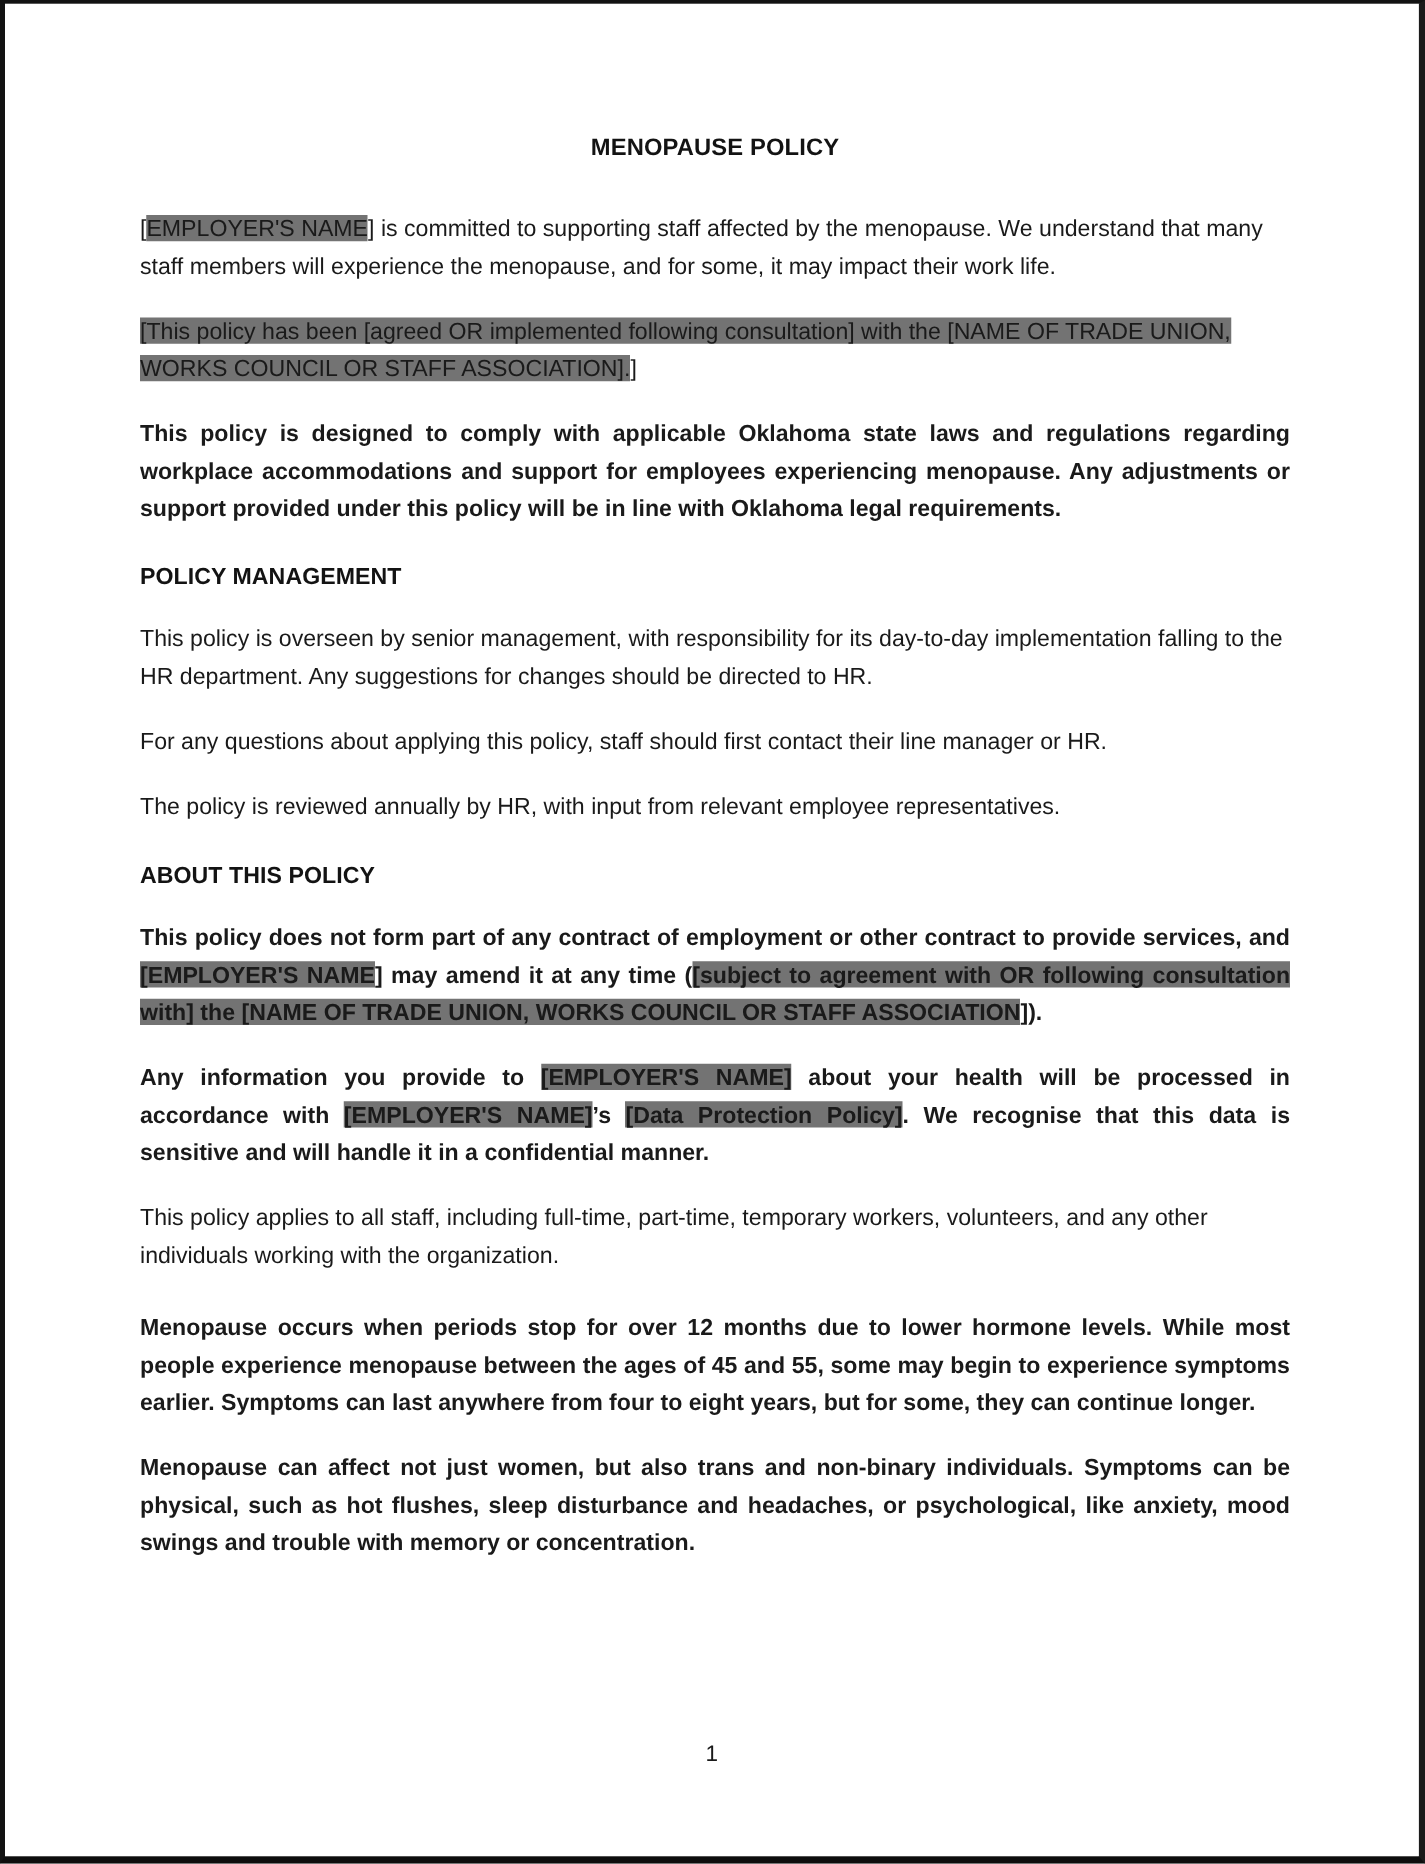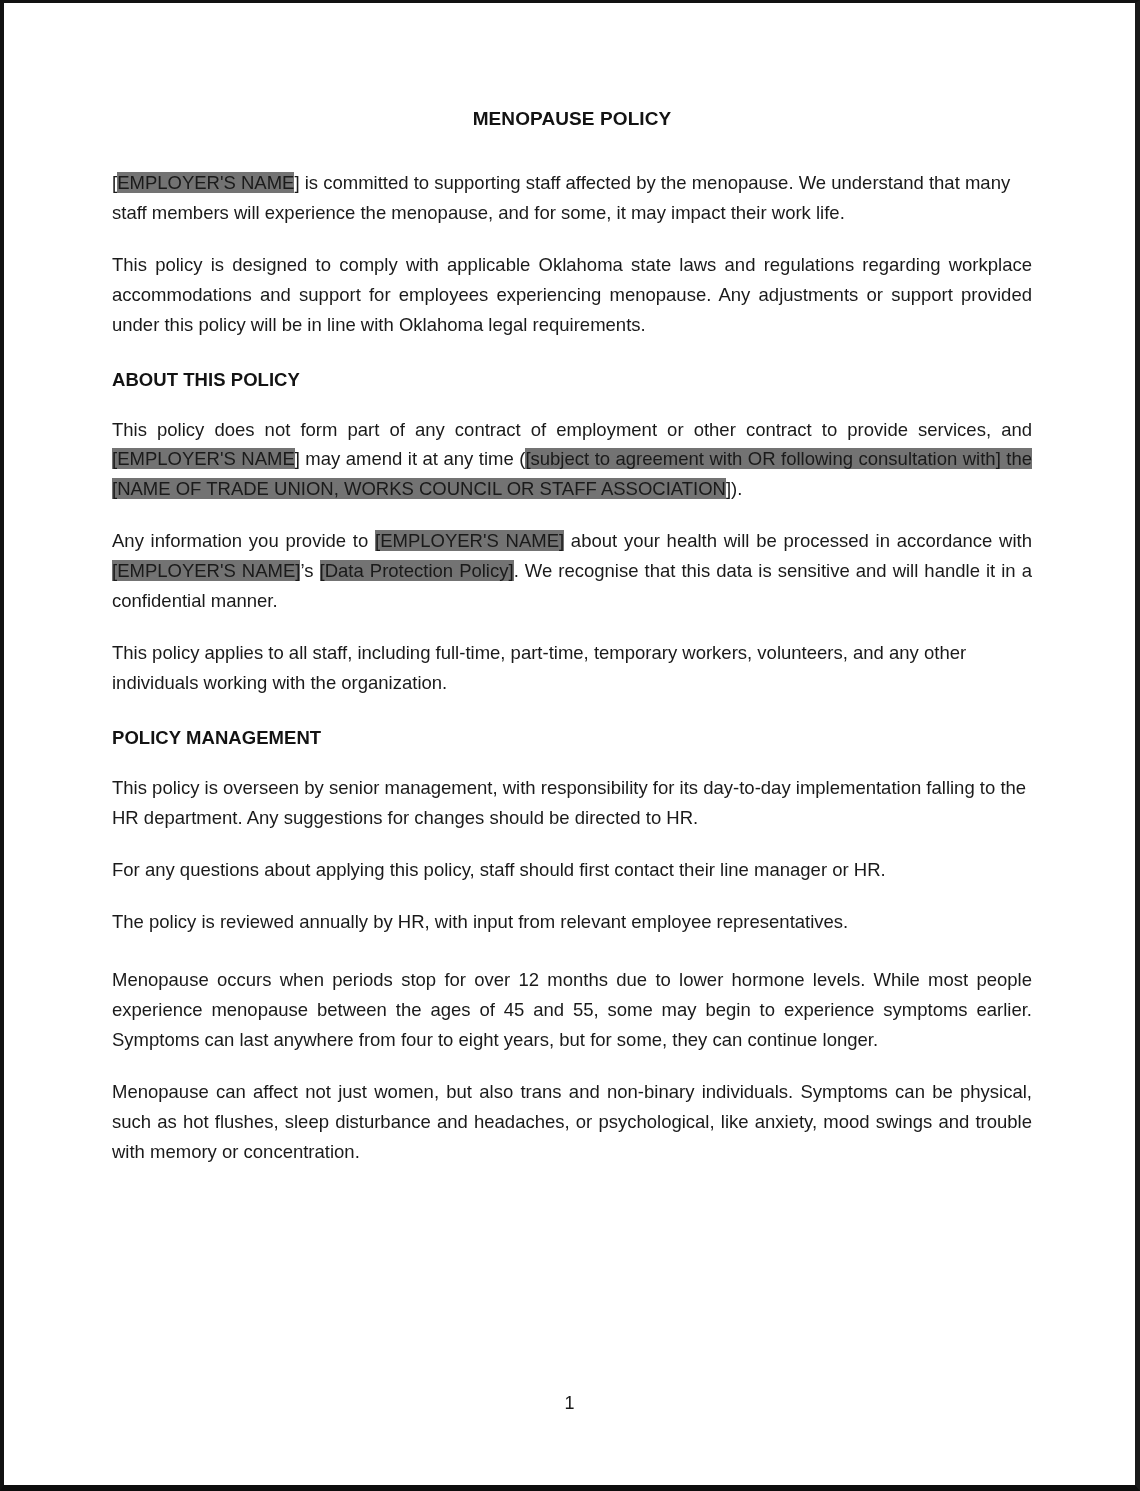--- a/index.html
+++ b/index.html
@@ -58,20 +58,21 @@
   .para {
     font-size: 18.5px;
     color: #1a1a1a;
     line-height: 1.62;
     margin: 0 0 22px 0;
     text-align: left;
   }
   .para.justify {
     text-align: justify;
     text-justify: inter-word;
+    font-weight: bold;
   }
   .para.last-in-section {
     margin-bottom: 28px;
   }
   .hl {
     background-color: #737373;
   }
   .footer {
     position: absolute;
     left: 0;
@@ -90,33 +91,34 @@
 
 <div class="page">
   <div class="sheet">
 
     <div class="content">
       <div class="doc-title">MENOPAUSE POLICY</div>
 
       <div id="sections-root">
           <div>
             <p class="para"><span>[</span><span class="hl">EMPLOYER'S NAME</span><span>] is committed to supporting staff affected by the menopause. We understand that many staff members will experience the menopause, and for some, it may impact their work life.</span></p>
+            <p class="para"><span class="hl">[This policy has been [agreed OR implemented following consultation] with the [NAME OF TRADE UNION, WORKS COUNCIL OR STAFF ASSOCIATION].</span><span>]</span></p>
             <p class="para justify last-in-section"><span>This policy is designed to comply with applicable Oklahoma state laws and regulations regarding workplace accommodations and support for employees experiencing menopause. Any adjustments or support provided under this policy will be in line with Oklahoma legal requirements.</span></p>
+          </div>
+          <div>
+            <div class="heading">POLICY MANAGEMENT</div>
+            <p class="para"><span>This policy is overseen by senior management, with responsibility for its day-to-day implementation falling to the HR department. Any suggestions for changes should be directed to HR.</span></p>
+            <p class="para"><span>For any questions about applying this policy, staff should first contact their line manager or HR.</span></p>
+            <p class="para last-in-section"><span>The policy is reviewed annually by HR, with input from relevant employee representatives.</span></p>
           </div>
           <div>
             <div class="heading">ABOUT THIS POLICY</div>
             <p class="para justify"><span>This policy does not form part of any contract of employment or other contract to provide services, and </span><span class="hl">[EMPLOYER'S NAME</span><span>] may amend it at any time (</span><span class="hl">[subject to agreement with OR following consultation with] the [NAME OF TRADE UNION, WORKS COUNCIL OR STAFF ASSOCIATION</span><span>]).</span></p>
             <p class="para justify"><span>Any information you provide to </span><span class="hl">[EMPLOYER'S NAME]</span><span> about your health will be processed in accordance with </span><span class="hl">[EMPLOYER'S NAME]</span><span>’s </span><span class="hl">[Data Protection Policy]</span><span>. We recognise that this data is sensitive and will handle it in a confidential manner.</span></p>
             <p class="para last-in-section"><span>This policy applies to all staff, including full-time, part-time, temporary workers, volunteers, and any other individuals working with the organization.</span></p>
-          </div>
-          <div>
-            <div class="heading">POLICY MANAGEMENT</div>
-            <p class="para"><span>This policy is overseen by senior management, with responsibility for its day-to-day implementation falling to the HR department. Any suggestions for changes should be directed to HR.</span></p>
-            <p class="para"><span>For any questions about applying this policy, staff should first contact their line manager or HR.</span></p>
-            <p class="para last-in-section"><span>The policy is reviewed annually by HR, with input from relevant employee representatives.</span></p>
           </div>
           <div>
             <p class="para justify"><span>Menopause occurs when periods stop for over 12 months due to lower hormone levels. While most people experience menopause between the ages of 45 and 55, some may begin to experience symptoms earlier. Symptoms can last anywhere from four to eight years, but for some, they can continue longer.</span></p>
             <p class="para justify last-in-section"><span>Menopause can affect not just women, but also trans and non-binary individuals. Symptoms can be physical, such as hot flushes, sleep disturbance and headaches, or psychological, like anxiety, mood swings and trouble with memory or concentration.</span></p>
           </div>
         </div>
     </div>
 
     <div class="footer">
       <span class="pagenum">1</span>

